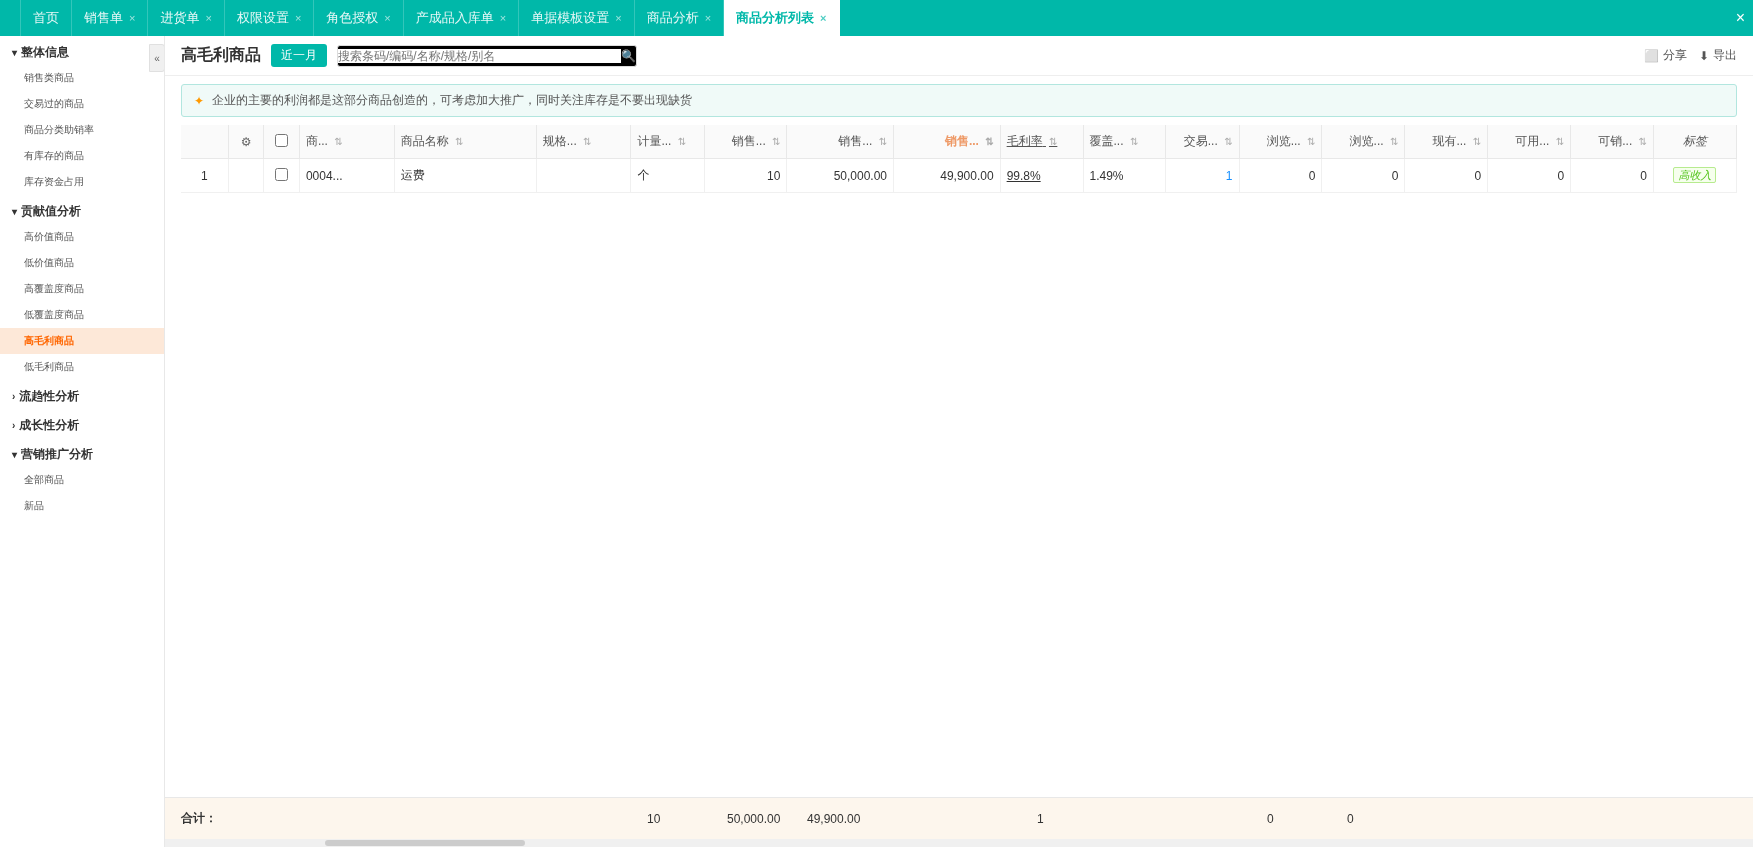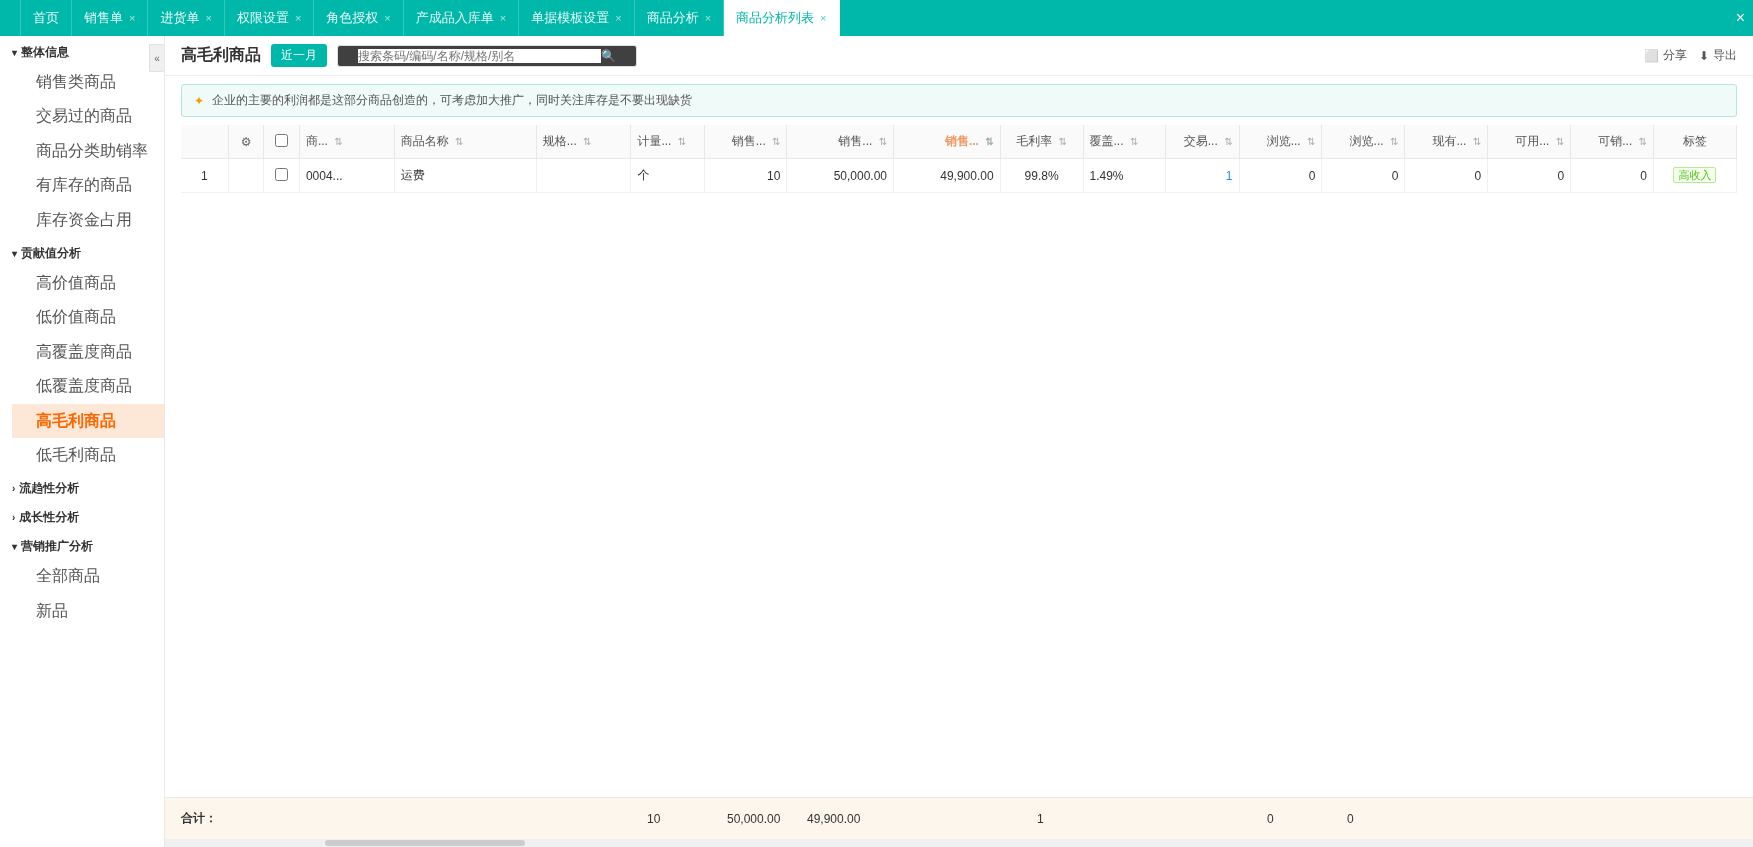--- a/index.html
+++ b/index.html
@@ -32,21 +32,21 @@
       cursor: pointer;
       white-space: nowrap;
       color: rgba(255,255,255,0.9);
       font-size: 13px;
       border-right: 1px solid rgba(255,255,255,0.2);
     }
     .nav-tab:first-child { border-left: 1px solid rgba(255,255,255,0.2); }
     .nav-tab.active {
       background: white;
       color: #00b8a9;
-      font-weight: normal;
+      font-weight: bold;
       justify-content: flex-end;
     }
     .nav-tab .tab-close {
       margin-left: 6px;
       font-size: 11px;
       opacity: 0.7;
       cursor: pointer;
     }
     .nav-tab.active .tab-close { color: #00b8a9; }
 
@@ -91,25 +91,24 @@
       color: #333;
       font-weight: bold;
       cursor: pointer;
     }
     .sidebar-group-title .arrow {
       margin-right: 4px;
       font-size: 10px;
     }
     .sidebar-item {
       padding: 6px 12px 6px 24px;
-      font-size: 16px;
+      font-size: 10px;
       color: #555;
       cursor: pointer;
       line-height: 1.4;
-      margin-left: 12px;
     }
     .sidebar-item.active {
       background: #fde8d8;
       color: #f60;
       font-weight: bold;
     }
 
     
     .content-area {
       flex: 1;
@@ -139,22 +138,22 @@
       border-radius: 3px;
       padding: 3px 10px;
       font-size: 12px;
       cursor: pointer;
     }
     .search-box {
       display: flex;
       align-items: center;
       border: 1px solid #ddd;
       border-radius: 3px;
-      padding: 3px 20px;
-      background: #404040;
+      padding: 3px 0;
+      background: #000000;
       flex: 1;
       max-width: 300px;
     }
     .search-box input {
       border: none;
       outline: none;
       font-size: 12px;
       flex: 1;
       color: #999;
     }
@@ -282,29 +281,29 @@
 
     .col-num { width: 40px; text-align: center; }
     .col-check { width: 30px; text-align: center; }
     .col-code { width: 80px; }
     .col-name { width: 120px; }
     .col-spec { width: 80px; }
     .col-unit { width: 60px; }
     .col-sales-qty { width: 70px; text-align: right; }
     .col-sales-amt { width: 90px; text-align: right; }
     .col-sales-cost { width: 90px; text-align: right; }
-    .col-gross { width: 70px; text-align: center; }
+    .col-gross { width: 70px; text-align: left; text-decoration: underline; }
     .col-cover { width: 70px; text-align: left; }
     .col-trans { width: 60px; text-align: right; }
     .col-browse1 { width: 70px; text-align: right; }
     .col-browse2 { width: 70px; text-align: right; }
     .col-avail1 { width: 70px; text-align: right; }
     .col-avail2 { width: 70px; text-align: right; }
     .col-avail3 { width: 70px; text-align: right; }
-    .col-tag { width: 70px; text-align: center; }
+    .col-tag { width: 70px; text-align: center; font-style: italic; }
 
     .gear-icon-th {
       color: #666;
       cursor: pointer;
     }
   </style>
 </head>
 <body>
 
 <div class="top-nav">

